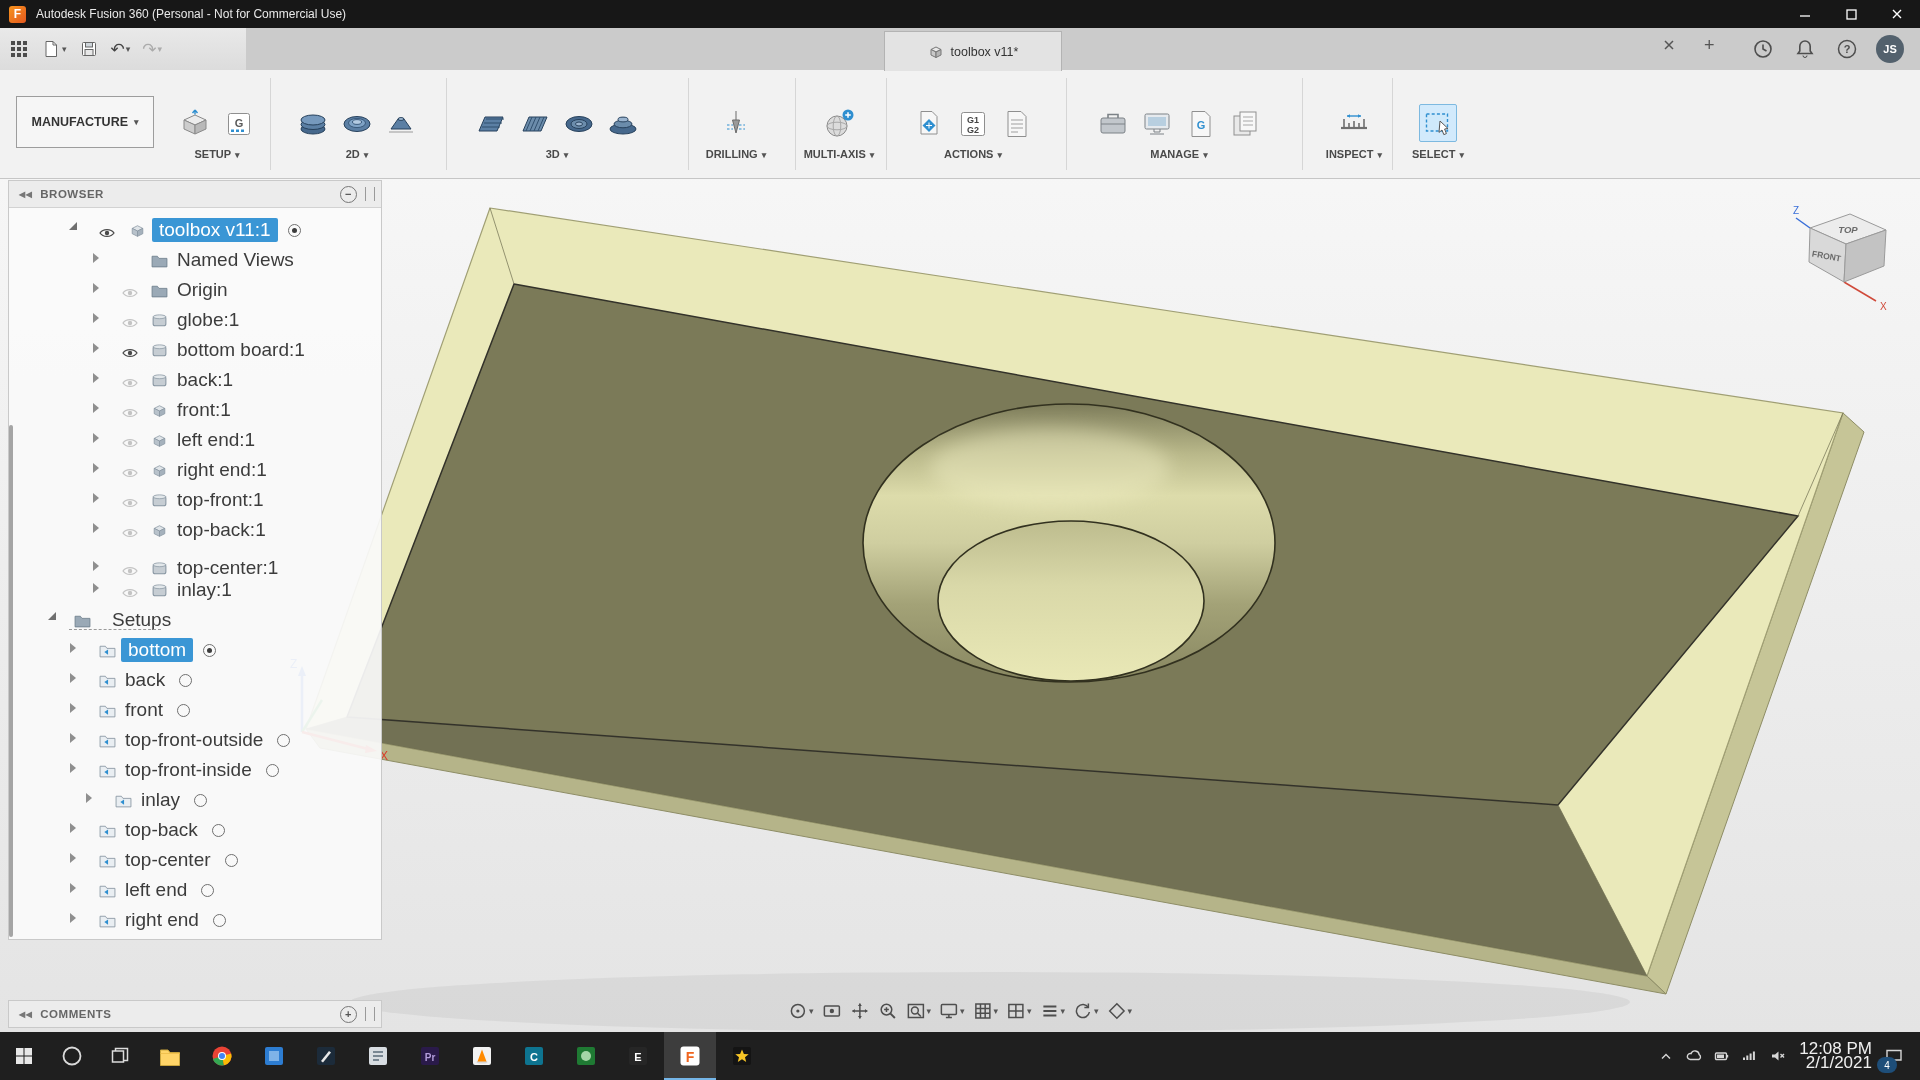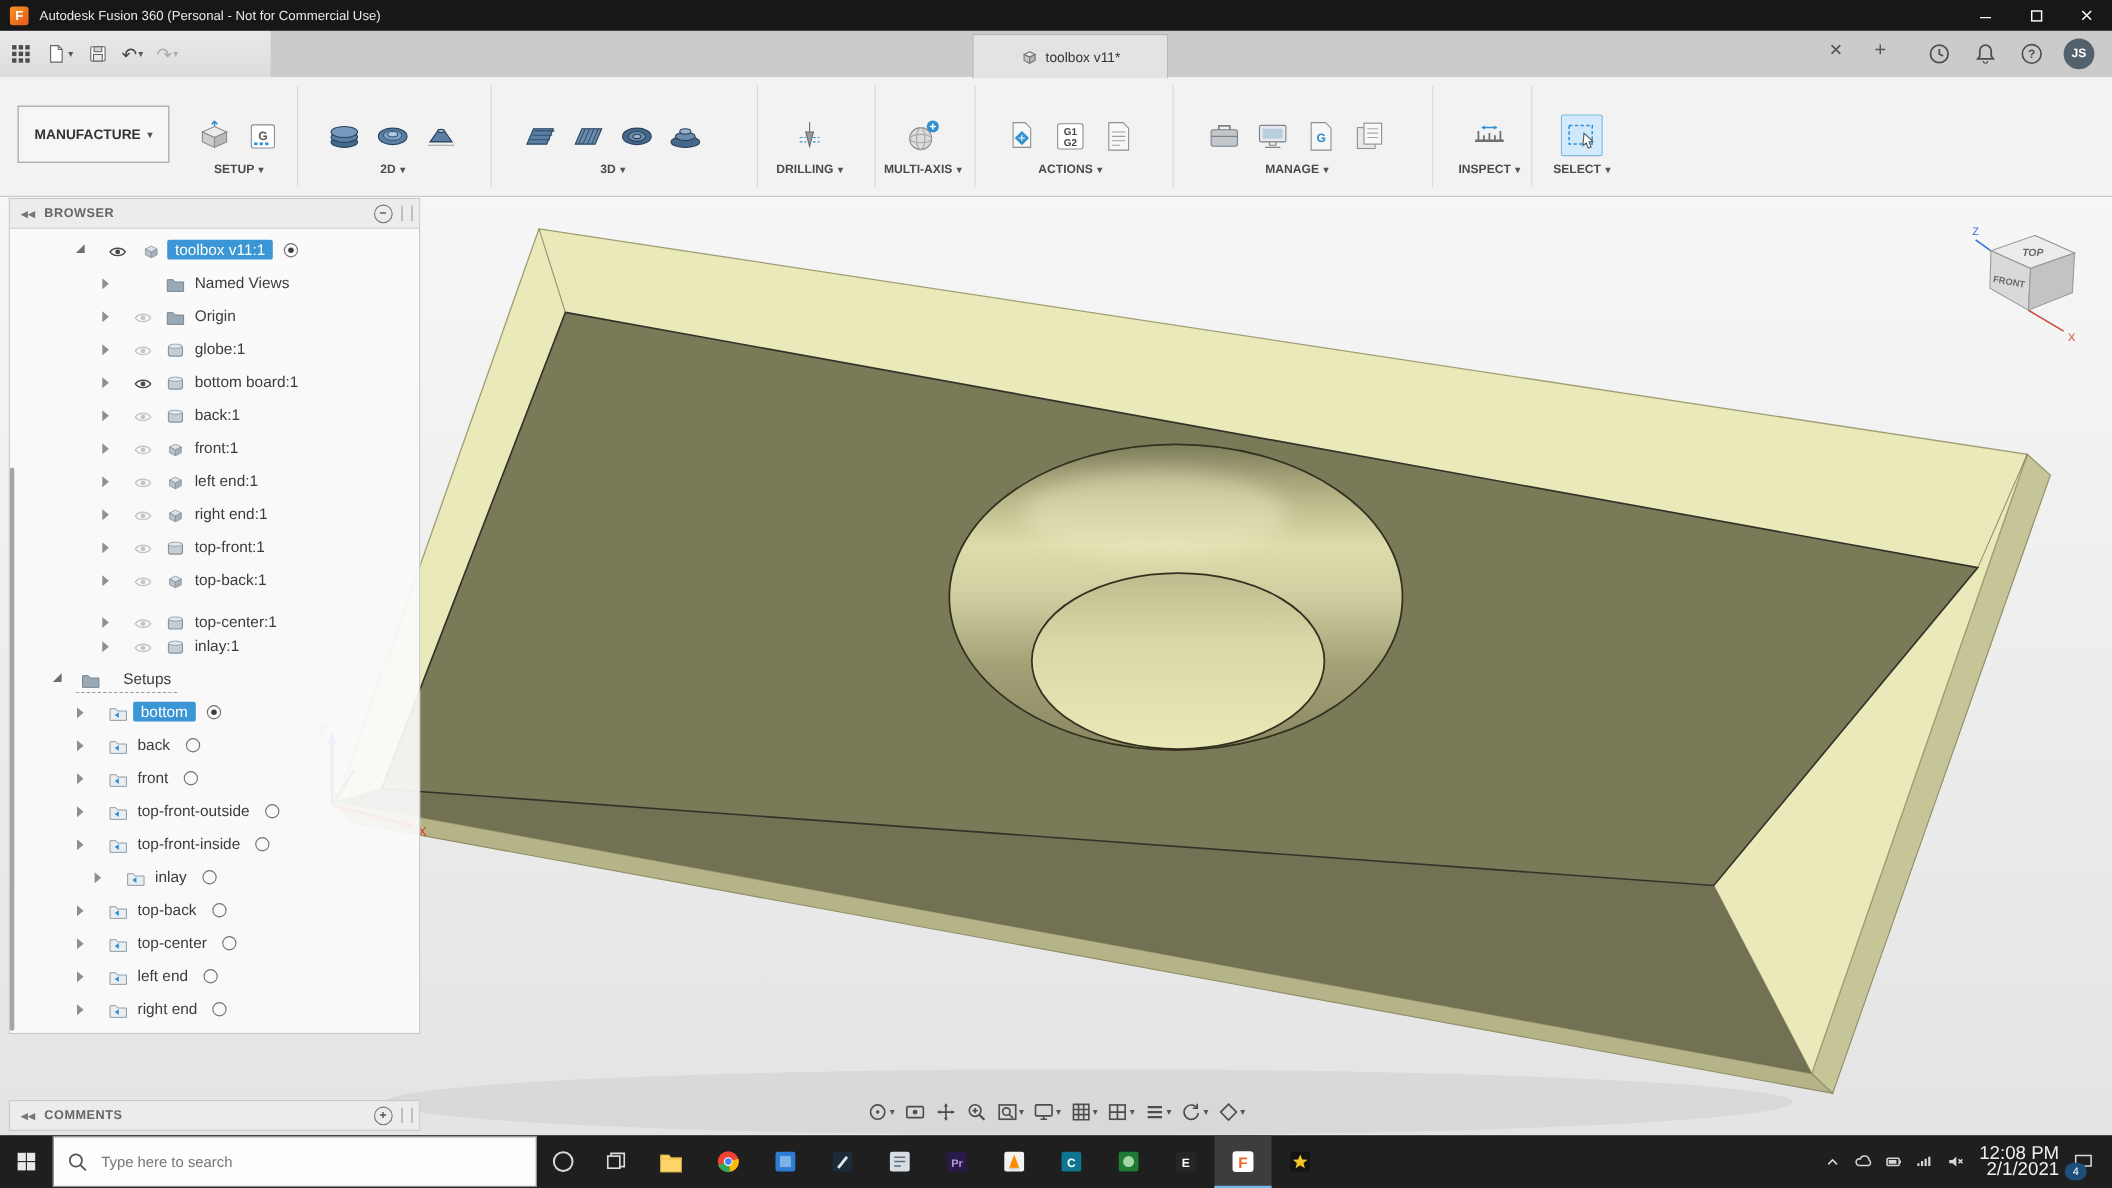--- a/index.html
+++ b/index.html
@@ -53,21 +53,21 @@
   #browser{position:absolute;left:8px;top:180px;width:372px;height:758px;
            background:rgba(250,250,250,.93);border:1px solid #c9c9c9;z-index:30;}
   .panel-head{height:26px;background:#ececec;border-bottom:1px solid #d2d2d2;display:flex;
               align-items:center;font-size:11.5px;font-weight:bold;color:#666;letter-spacing:.5px;}
   .collapse-arrows{font-size:8px;color:#777;margin:0 8px 0 10px;}
   .circle-btn{margin-left:auto;width:15px;height:15px;border:1.5px solid #777;border-radius:50%;
               display:flex;align-items:center;justify-content:center;font-size:11px;color:#555;line-height:1;}
   .grip{width:8px;height:14px;margin:0 6px 0 8px;border-left:1.5px solid #9a9a9a;border-right:1.5px solid #9a9a9a;}
   #browser-scrollbar{position:absolute;left:0px;top:244px;width:4px;height:512px;background:#a5a5a5;border-radius:2px;}
   #browser-tree{position:relative;}
-  .trow{position:absolute;left:0;right:4px;height:30px;font-size:14px;color:#3c3c3c;}
+  .trow{position:absolute;left:0;right:4px;height:30px;font-size:19px;color:#3c3c3c;}
   .arr{position:absolute;top:10px;width:0;height:0;}
   .arr.closed{border-left:6px solid #8f8f8f;border-top:5px solid transparent;border-bottom:5px solid transparent;}
   .arr.open{border-bottom:8px solid #6f6f6f;border-left:8px solid transparent;top:9px;}
   .eye{position:absolute;top:9px;}
   .ticon{position:absolute;top:8px;}
   .lbl{position:absolute;top:5px;display:flex;align-items:center;gap:10px;white-space:nowrap;}
   .lbl .txt{padding:1px 4px;}
   .lbl .txt.sel{background:#3a96d5;color:#fff;padding:1px 7px;border-radius:2px;}
   .t-root .arr{left:60px}.t-item .arr{left:84px}.t-setups .arr{left:39px}.t-setup .arr{left:61px}
   .t-root .eye{left:90px}.t-item .eye{left:113px}
@@ -883,27 +883,20 @@
   <div id="start-btn">
     <svg width="20" height="20">
         <g fill="#e8e8e8">
           <rect x="2" y="2" width="7.5" height="7.5"></rect>
           <rect x="10.5" y="2" width="7.5" height="7.5"></rect>
           <rect x="2" y="10.5" width="7.5" height="7.5"></rect>
           <rect x="10.5" y="10.5" width="7.5" height="7.5"></rect>
         </g>
       </svg>
   </div>
-  <div id="search-box">
-    <svg width="19" height="19">
-        <circle cx="8" cy="8" r="5.5" fill="none" stroke="#555" stroke-width="1.6"></circle>
-        <path d="M12 12 L17 17" stroke="#555" stroke-width="1.6"></path>
-      </svg>
-    <input type="text" readonly="" placeholder="Type here to search" style="">
-  </div>
   <div class="tb-slot">
     <svg width="22" height="22">
         <circle cx="11" cy="11" r="8.5" fill="none" stroke="#dadada" stroke-width="1.8"></circle>
       </svg>
   </div>
   <div class="tb-slot">
     <svg width="22" height="22">
         <rect x="3.5" y="6" width="11" height="11" fill="none" stroke="#dcdcdc" stroke-width="1.5"></rect>
         <path d="M6.5 6 V3.5 H18.5 V15.5 H14.5" fill="none" stroke="#dcdcdc" stroke-width="1.5"></path>
       </svg>

